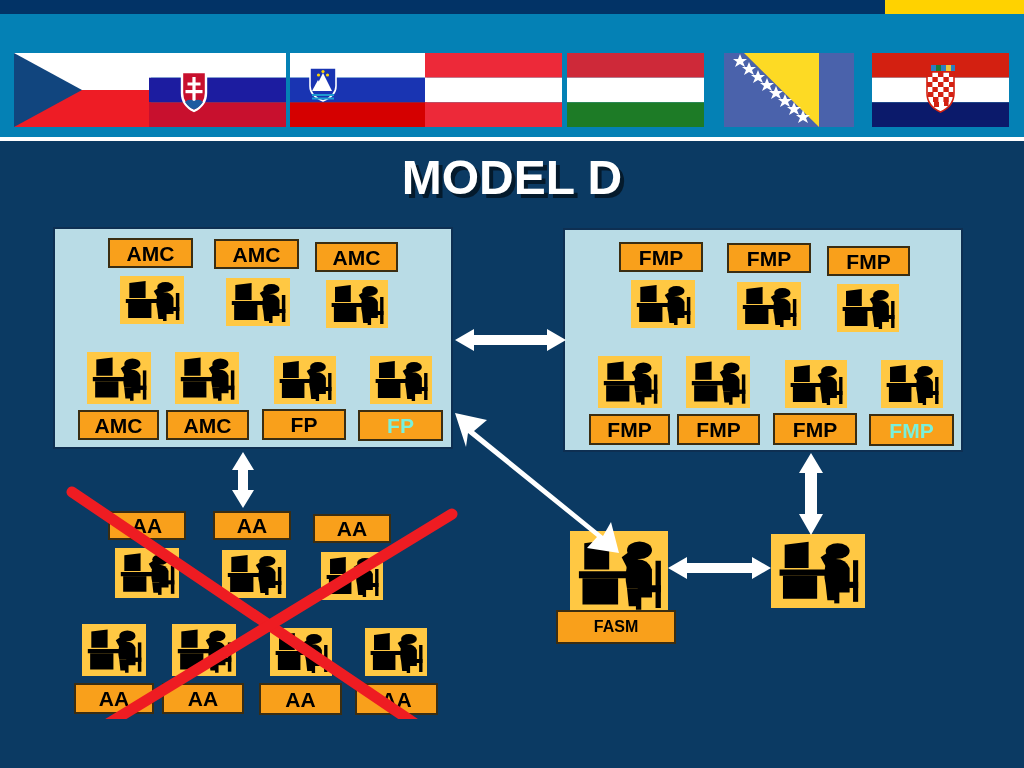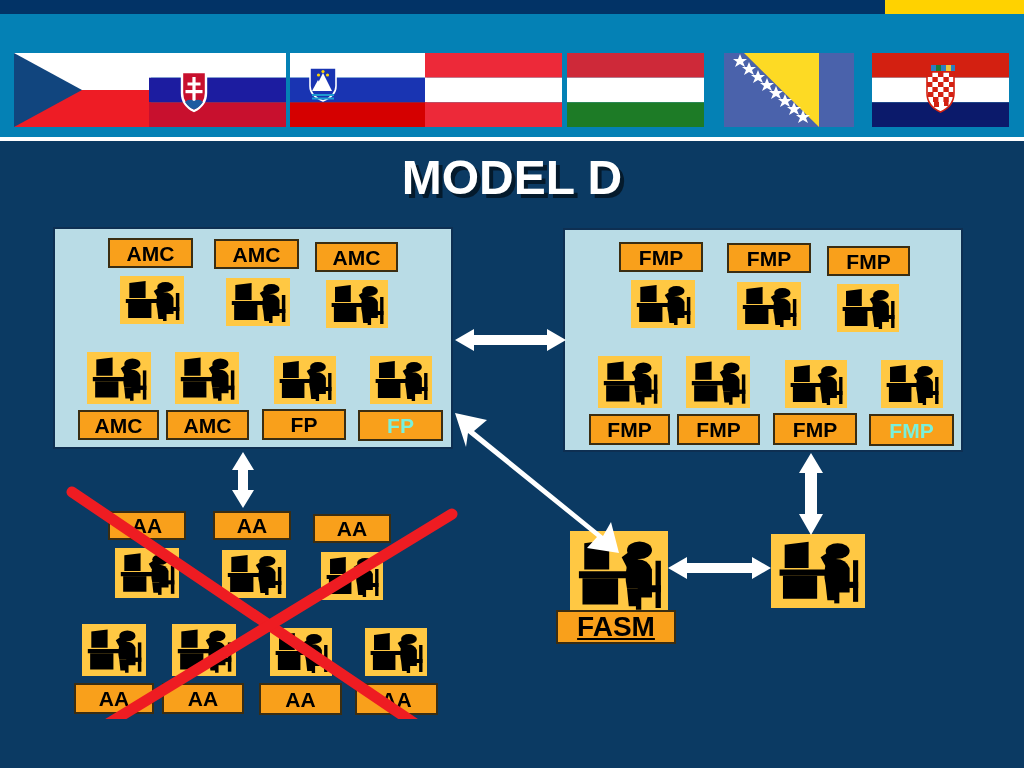--- a/index.html
+++ b/index.html
@@ -70,21 +70,21 @@
     border: 2px solid #3a2d12;
     color: #000000;
     font-weight: bold;
     text-align: center;
     line-height: 1;
     display: flex; align-items: center; justify-content: center;
     font-size: 21px;
     white-space: nowrap;
   }
   .lbl.cyan { color: #79f0dc; }
-  .lbl.big { font-size: 28px; text-decoration: underline; }
+  .lbl.big { font-size: 16px; }
 
   .pic {
     position: absolute;
     background: #ffc843;
     display: block;
   }
   .pic svg { display: block; width: 100%; height: 100%; }
 
   
   .arrowsvg { position: absolute; left: 0; top: 0; width: 1024px; height: 768px; pointer-events: none; }

